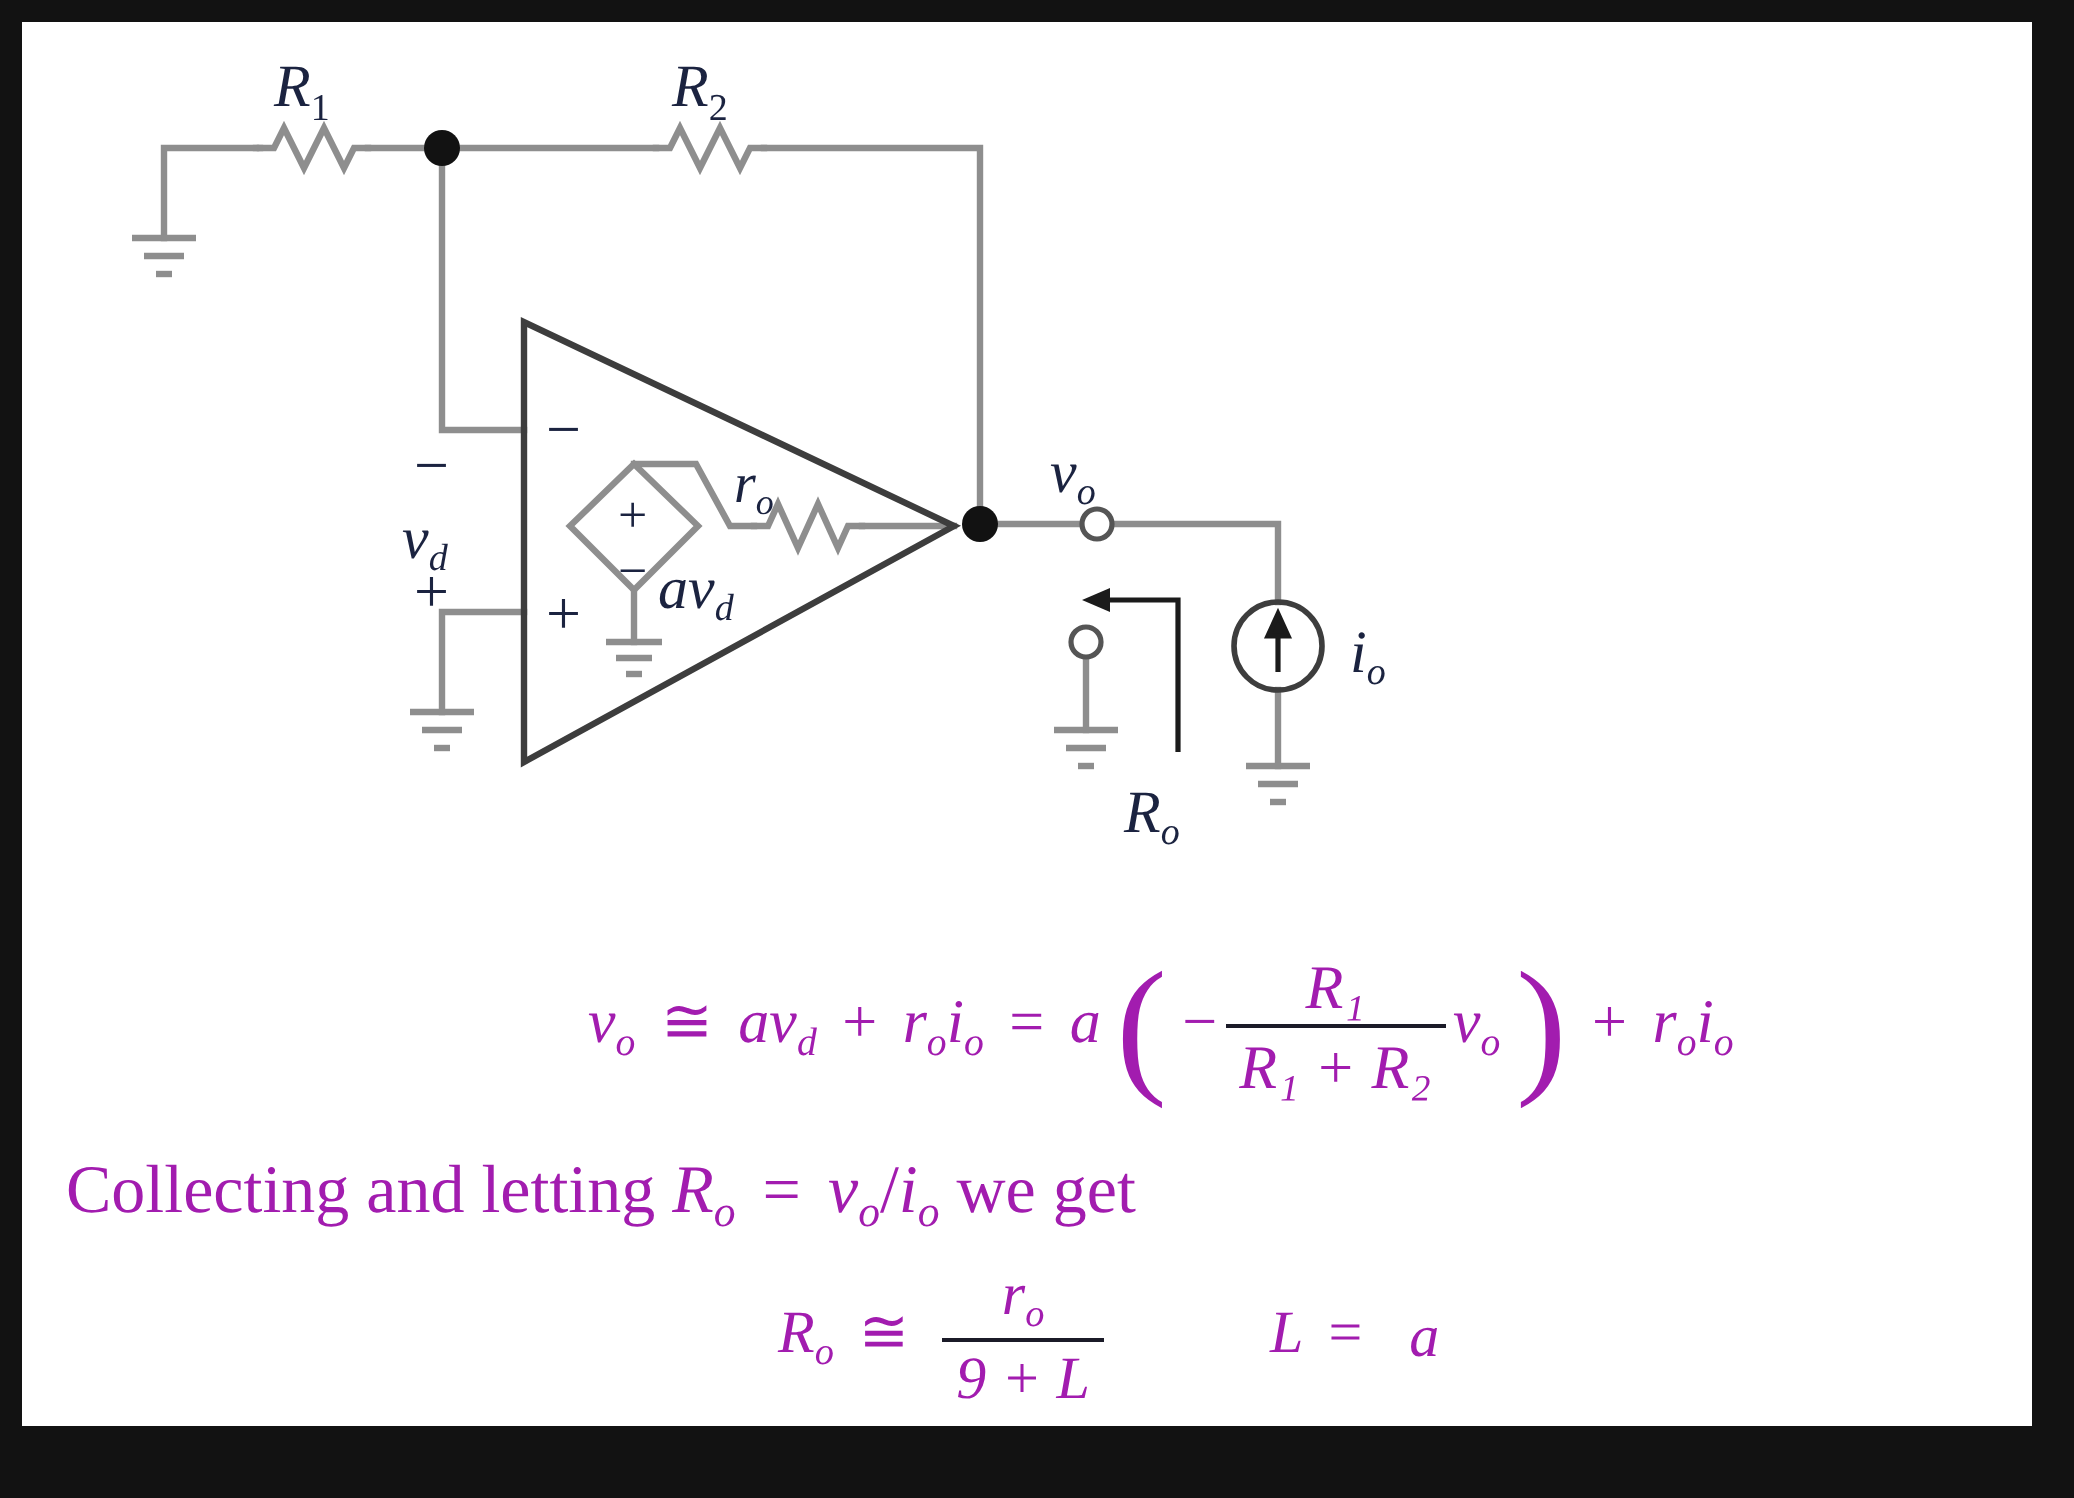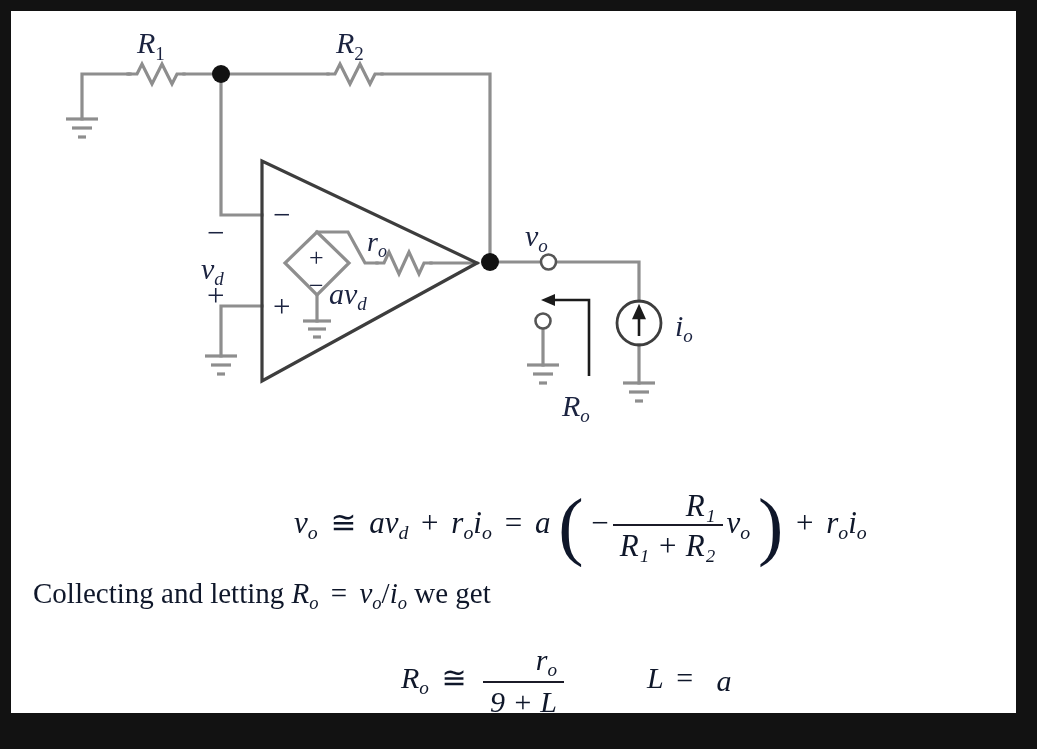--- a/index.html
+++ b/index.html
@@ -1,27 +1,27 @@
 <!DOCTYPE html>
 <html><head>
 <meta charset="utf-8">
 <style>
   html,body{margin:0;padding:0;background:#121212;}
   body{width:1037px;height:749px;overflow:hidden;
        font-family:"Liberation Serif","DejaVu Serif",serif;}
   #page{position:relative;width:1037px;height:749px;background:#121212;}
   #sheet{position:absolute;left:11px;top:11px;width:1005px;height:702px;background:#ffffff;}
   #fig{position:absolute;left:0;top:0;width:1005px;height:430px;}
-  .mathline{position:absolute;color:#0f172a;white-space:nowrap;}
+  .mathline{position:absolute;color:#a21caf;white-space:nowrap;}
   .eq1{left:283px;top:465px;font-size:31px;}
-  .collect{left:22px;top:566px;font-size:29px;}
-  .eq3{left:390px;top:620px;font-size:30px;}
+  .collect{left:22px;top:566px;font-size:34px;}
+  .eq3{left:378px;top:620px;font-size:30px;}
   .it{font-style:italic;}
   .sub{font-size:0.64em;vertical-align:-0.32em;font-style:italic;}
-  .frac{display:inline-block;vertical-align:middle;text-align:right;margin:12px 4px;}
+  .frac{display:inline-block;vertical-align:middle;text-align:center;margin:0 4px;}
   .frac .num{display:block;padding:0 7px;}
   .frac .den{display:block;border-top:2px solid #1b1b28;padding:2px 7px 0 7px;}
   .paren{display:inline-block;font-size:2.45em;vertical-align:middle;
          line-height:0.62em;font-family:"Liberation Serif",serif;}
   .op{margin:0 5px;}
   .gap{display:inline-block;width:64px;}
 </style>
 </head>
 <body>
 

